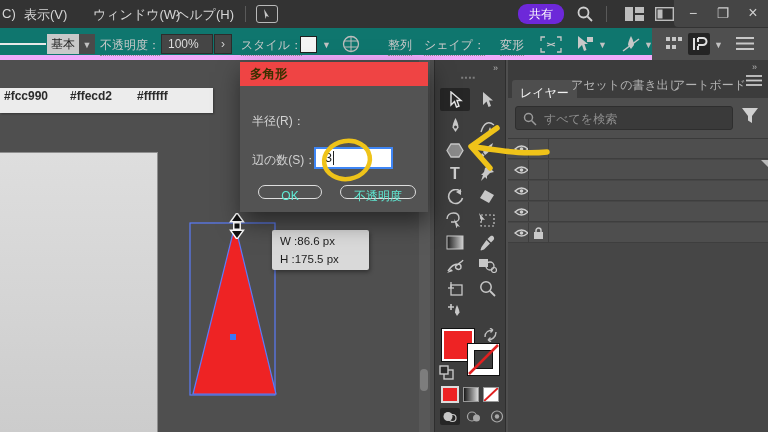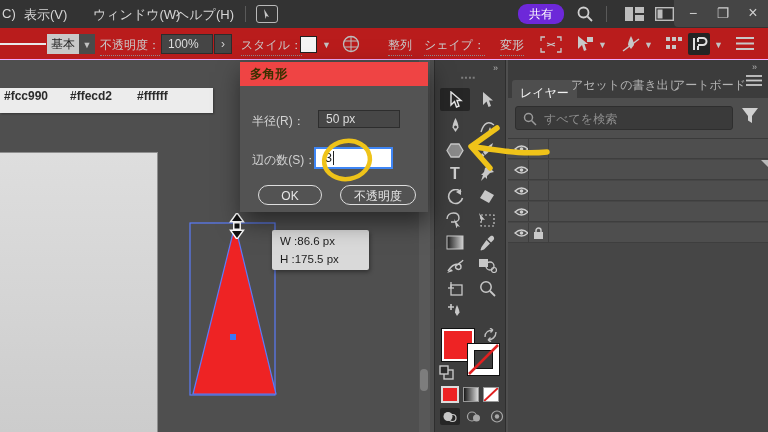--- a/index.html
+++ b/index.html
@@ -8,37 +8,37 @@
   .abs{position:absolute;}
   
   #menubar{left:0;top:0;width:768px;height:28px;background:#333333;color:#d6d6d6;font-size:13px;}
   .menu-item{position:absolute;top:6px;white-space:nowrap;cursor:default;}
   .vdiv{position:absolute;width:1px;background:#5a5a5a;}
   .share-pill{position:absolute;left:518px;top:4px;width:46px;height:20px;border-radius:10px;
     color:#fff;font-size:12px;text-align:center;line-height:20px;}
   .winctl-bg{position:absolute;left:674px;top:0;width:94px;height:27px;background:#454545;border-radius:0 0 0 4px;}
   .winbtn{position:absolute;top:4px;width:22px;height:18px;color:#cfcfcf;font-size:14px;text-align:center;line-height:18px;}
   
-  #controlbar{left:0;top:28px;width:768px;height:32px;background:#b91c1c;border-bottom:1px solid #f0abfc;color:#c9c9c9;font-size:12px;}
+  #controlbar{left:0;top:28px;width:652px;height:32px;background:#0f766e;border-bottom:5px solid #f0abfc;color:#c9c9c9;font-size:12px;}
   .cb-label{position:absolute;top:9px;border-bottom:1px dotted #8d8d8d;padding-bottom:1px;white-space:nowrap;}
   .cb-field{position:absolute;top:6px;height:20px;background:#454545;border:1px solid #2c2c2c;color:#dddddd;font-size:12px;line-height:18px;padding-left:6px;}
   .chev{color:#c2c2c2;font-size:9px;}
   
   #toolspanel{left:434px;top:60px;width:72px;height:372px;background:#3e3e3e;border-left:1px solid #2e2e2e;border-right:1px solid #2e2e2e;}
   .tool-cell{position:absolute;width:30px;height:23px;display:flex;align-items:center;justify-content:center;border-radius:2px;}
   .tool-cell.active{background:#262626;}
   #layerspanel{left:508px;top:60px;width:260px;height:372px;background:#464646;}
   .tab{position:absolute;top:0;height:26px;line-height:26px;font-size:12px;color:#b3b3b3;padding:0 8px;white-space:nowrap;}
   .tab.active{background:#4e4e4e;color:#f2f2f2;border-radius:3px 3px 0 0;}
   .layer-row{position:absolute;left:0;width:260px;height:20px;background:#4e4e4e;border-bottom:1px solid #3e3e3e;}
   
   #dialog{left:240px;top:62px;width:188px;height:150px;background:#535353;box-shadow:2px 10px 22px rgba(0,0,0,.5);z-index:30;}
   #dialog-title{width:188px;height:24px;line-height:24px;padding-left:10px;font-size:12.5px;color:#3a3100;font-weight:bold;}
   .dlg-label{position:absolute;font-size:12px;color:#d2d2d2;}
-  .pill-btn{position:absolute;height:20px;border:1px solid #dedede;border-radius:12px;color:#e5e5e5;font-size:12px;text-align:center;line-height:20px;background:transparent;cursor:pointer;}
+  .pill-btn{position:absolute;height:14px;border:1px solid #dedede;border-radius:12px;color:#5eead4;font-size:12px;text-align:center;line-height:20px;background:transparent;cursor:pointer;}
   
   #artboard{left:0;top:152px;width:158px;height:280px;background:linear-gradient(180deg,#dedede,#cccccc);border-top:1px solid #8f8f8f;border-right:1px solid #8f8f8f;}
   #hexstrip{left:0;top:88px;width:213px;height:25px;background:#ececec;box-shadow:1px 1px 2px rgba(0,0,0,.3);}
   .hexlabel{position:absolute;top:1px;font-size:12px;font-weight:bold;color:#2b2b2b;}
   #tooltip{left:272px;top:230px;width:97px;height:40px;background:#d9d9d9;border-radius:2px;color:#1d1d1d;font-size:11.5px;line-height:18px;padding:2px 0 0 8px;box-shadow:1px 2px 4px rgba(0,0,0,.4);z-index:25;}
   
   #scroll-track{left:419px;top:60px;width:11px;height:372px;background:#585858;}
   #scroll-thumb{left:420px;top:369px;width:8px;height:22px;background:#7d7d7d;border-radius:4px;}
   svg{display:block;}
   .icon-svg{stroke:#c8c8c8;fill:none;stroke-width:1.3;}
@@ -190,21 +190,20 @@
   </svg>
 
   <div class="abs" id="tooltip">
     <div>W :86.6 px</div>
     <div>H :175.5 px</div>
   </div>
 
   <div class="abs" id="dialog">
     <div id="dialog-title" style="background:#ef4444;">多角形</div>
     <span class="dlg-label" style="left:12px;top:51px;">半径(R)：</span>
-    <div class="abs" style="left:78px;top:48px;width:82px;height:18px;background:#474747;border:1px solid #2d2d2d;color:#dcdcdc;font-size:12px;line-height:16px;padding-left:7px;">50 px</div>
     <span class="dlg-label" style="left:12px;top:90px;">辺の数(S)：</span>
     <div class="abs" style="left:74px;top:85px;width:79px;height:22px;background:#ffffff;border:2px solid #3f86f5;color:#1a1a1a;font-size:12.5px;line-height:18px;padding-left:9px;">
       <span>3</span><span style="border-left:1px solid #222;margin-left:1px;"></span>
     </div>
     <div class="pill-btn" style="left:18px;top:123px;width:64px;">OK</div>
     <div class="pill-btn" style="left:100px;top:123px;width:76px;">不透明度</div>
   </div>
 
   <div class="abs" id="toolspanel">
     <div class="abs" style="left:58px;top:3px;color:#b5b5b5;font-size:9px;letter-spacing:-1px;">»</div>

